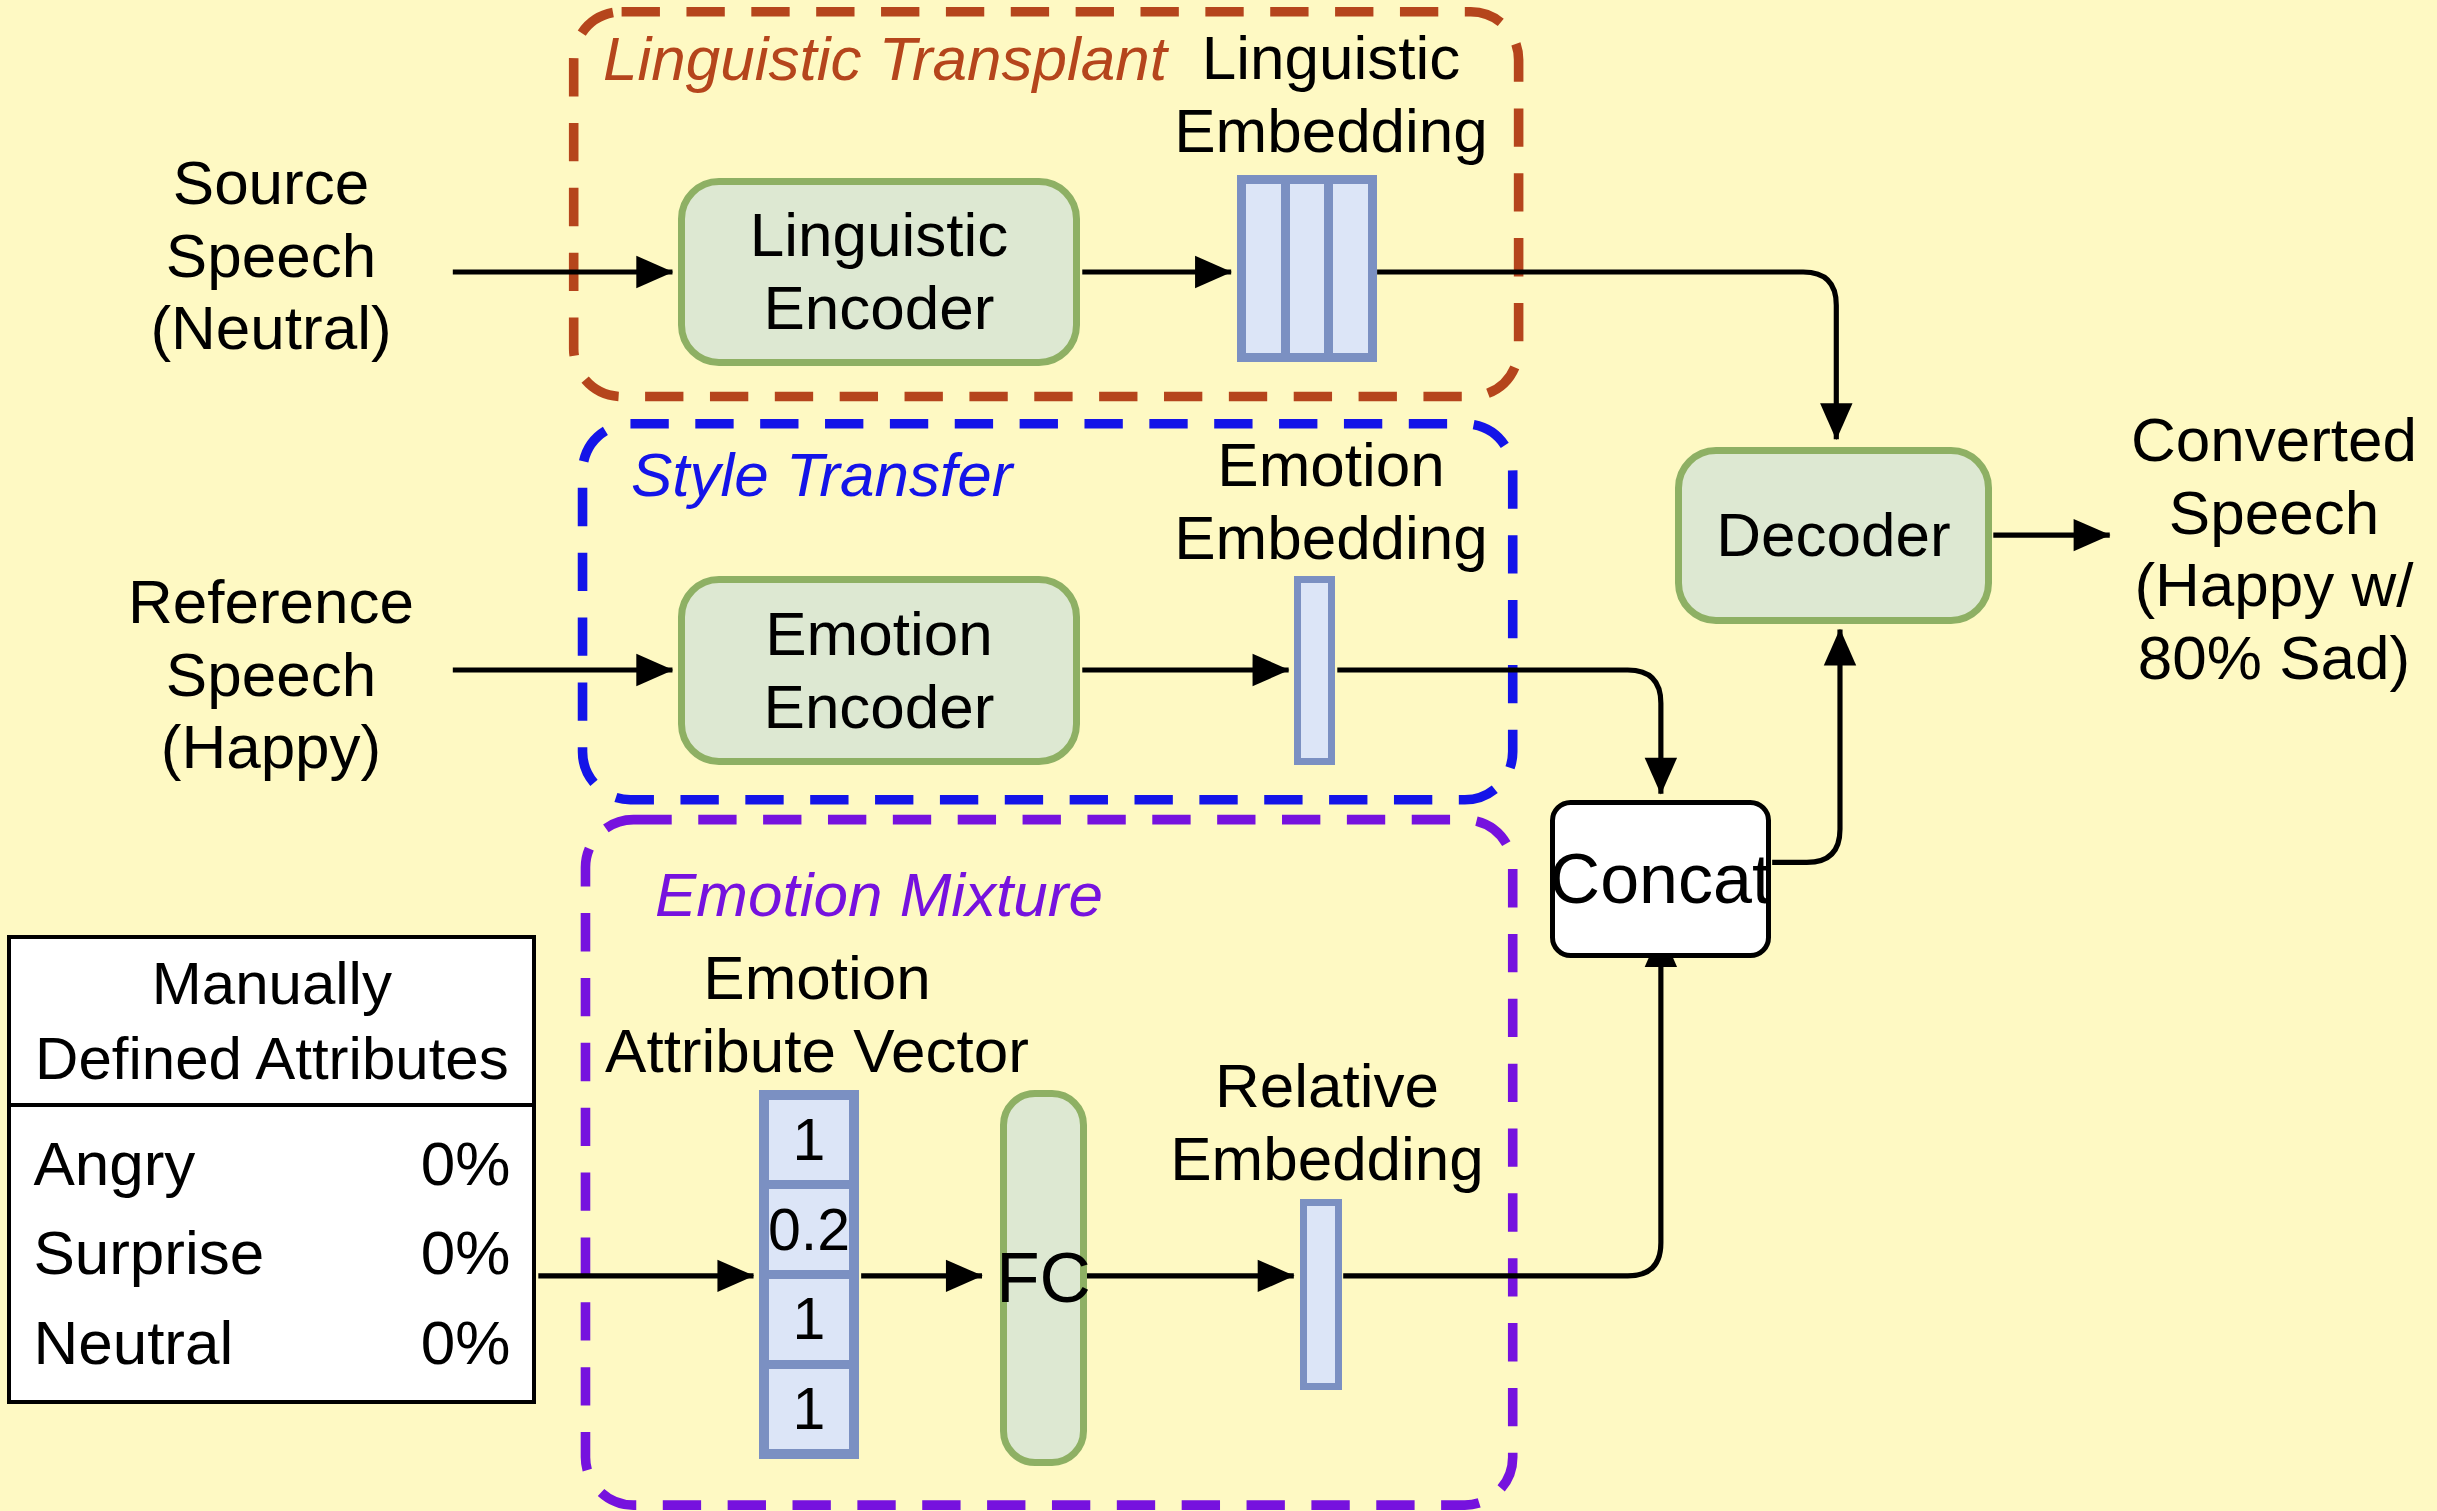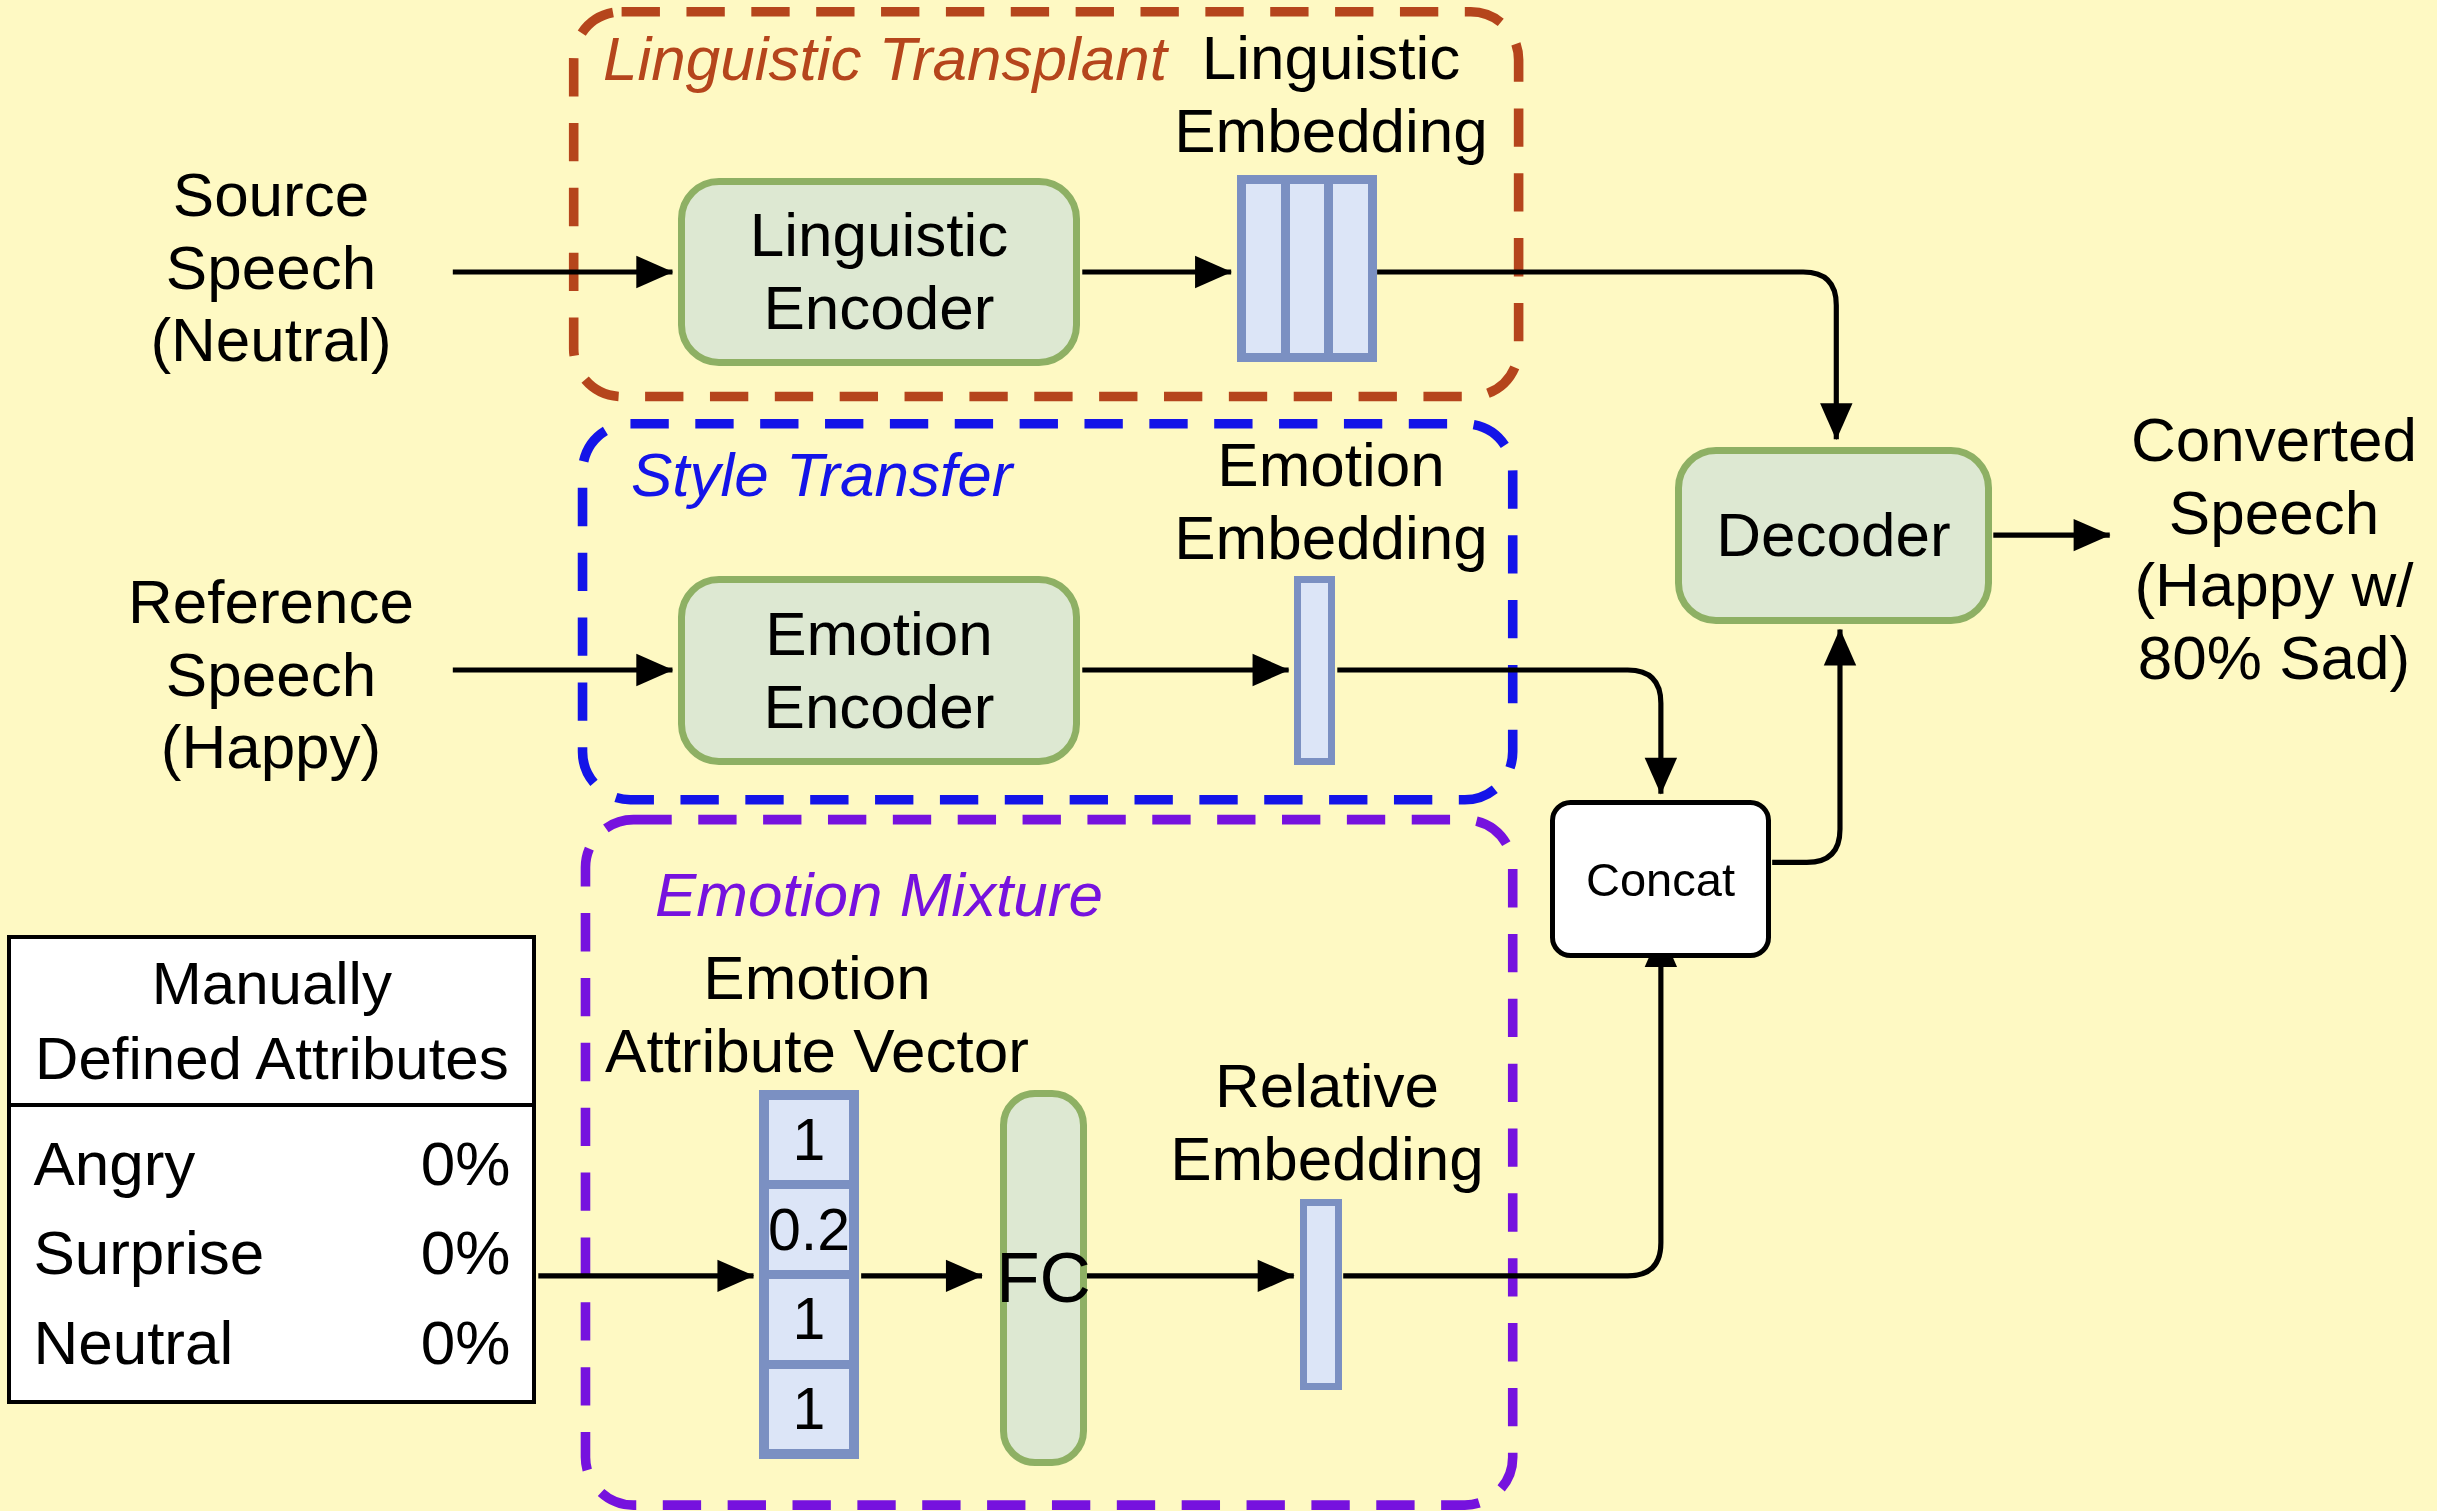--- a/index.html
+++ b/index.html
@@ -55,21 +55,21 @@
   .vcell {
     flex:1; background:var(--bar-fill-blue); display:flex;
     align-items:center; justify-content:center; font-size:59px;
   }
 
   
   #concat {
     position:absolute; left:1550px; top:800px; width:221px; height:158px;
     box-sizing:border-box; background:#ffffff; border:5.2px solid #000;
     border-radius:20.6px; display:flex; align-items:center; justify-content:center;
-    font-size:47px;
+    font-size:70px;
   }
 
   
   #attr-table {
     position:absolute; left:7.4px; top:935px; width:529px; height:469px;
     box-sizing:border-box; border:4.4px solid #000; background:#fff;
     display:flex; flex-direction:column;
   }
   #attr-head {
     height:164px; flex:none; border-bottom:4.4px solid #000;
@@ -115,21 +115,21 @@
     <path class="wire" marker-end="url(#ah)" d="M1460 1731 L1755 1731"></path>
     <path class="wire" marker-end="url(#ah)" d="M1822 1731 L2208 1731 Q2253 1731 2253 1686 L2253 1263"></path>
     <path class="wire" marker-end="url(#ah)" d="M2404 1170 L2451 1170 Q2496 1170 2496 1125 L2496 854"></path>
     <path class="wire" marker-end="url(#ah)" d="M2704 726 L2862 726"></path>
   </svg>
 
   <div id="lt-title" class="gtitle">Linguistic Transplant</div>
   <div id="st-title" class="gtitle">Style Transfer</div>
   <div id="em-title" class="gtitle">Emotion Mixture</div>
 
-  <div class="lbl" style="left:271px; top:147px;margin-top:12px;">Source
+  <div class="lbl" style="left:271px; top:147px;">Source
 Speech
 (Neutral)</div>
   <div class="lbl" style="left:271px; top:566px;">Reference
 Speech
 (Happy)</div>
   <div class="lbl" style="left:2274px; top:404px;">Converted
 Speech
 (Happy w/
 80% Sad)</div>
 

